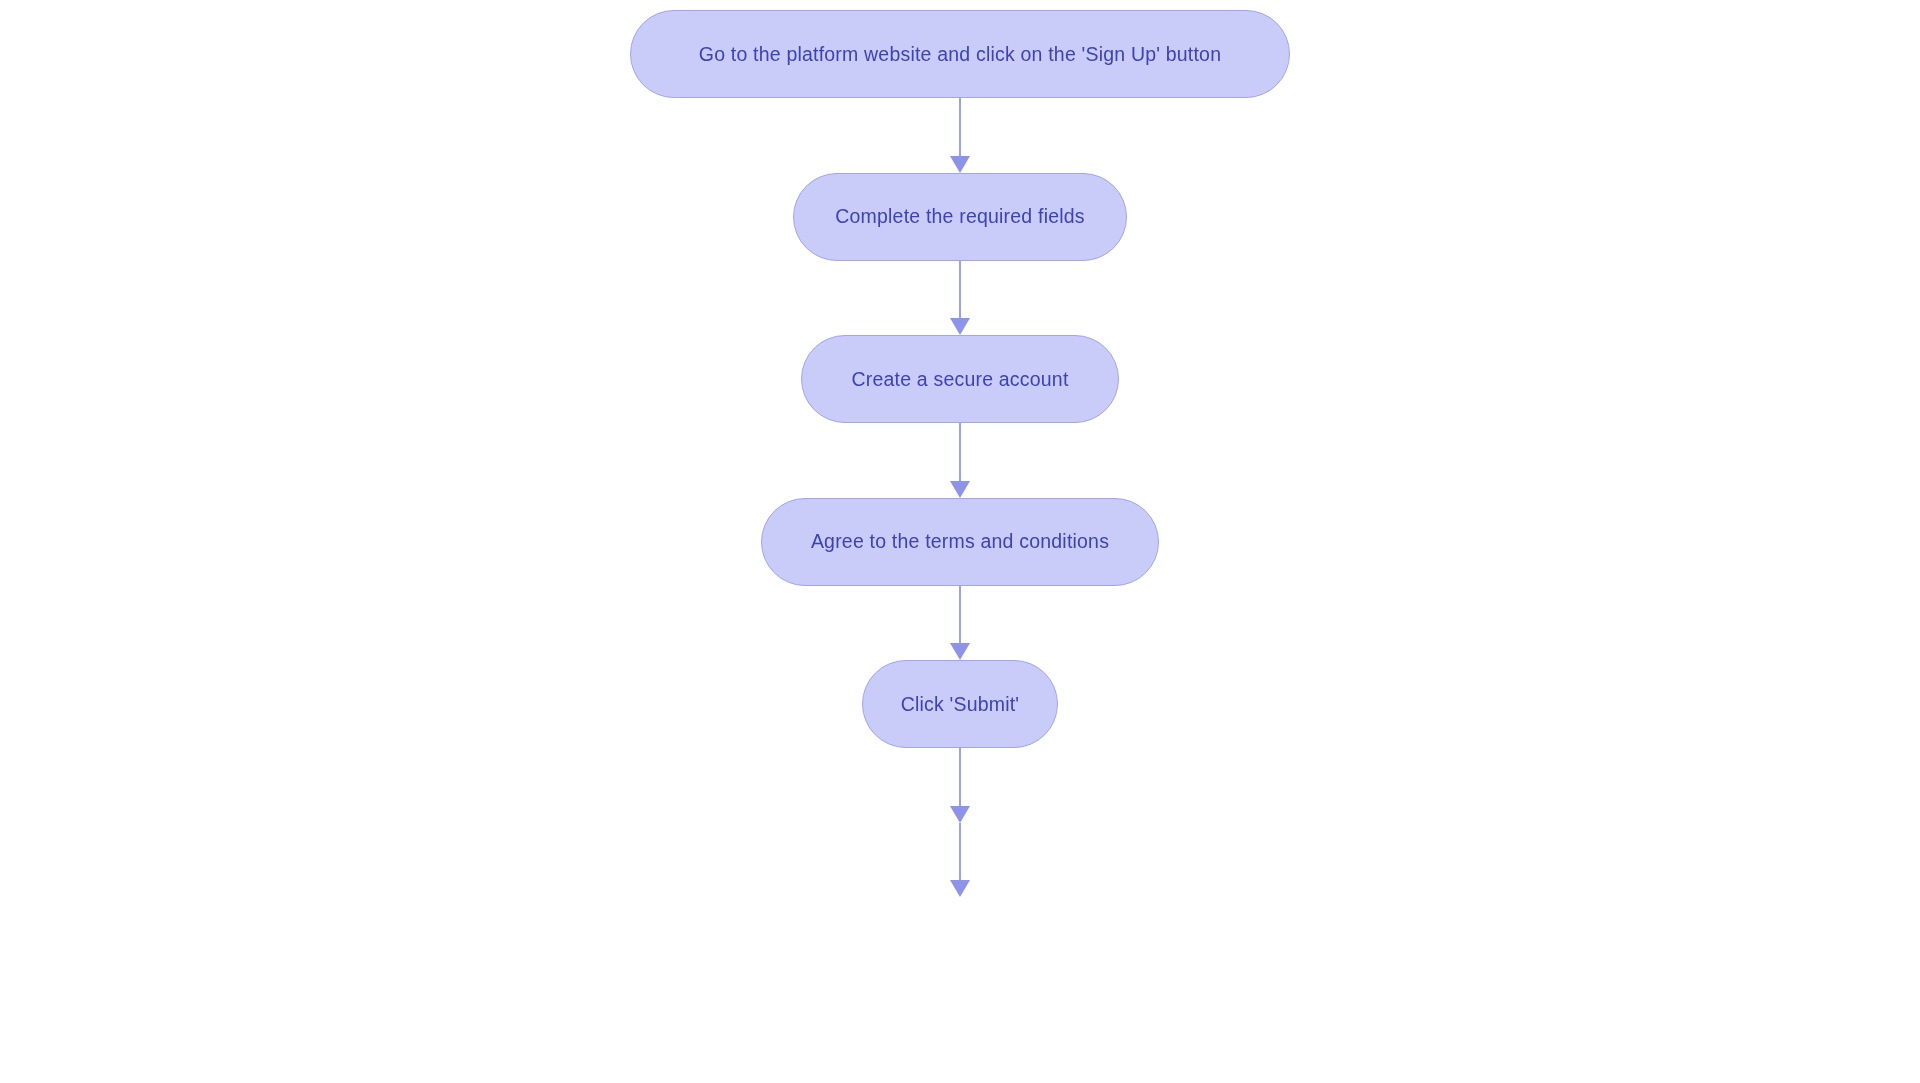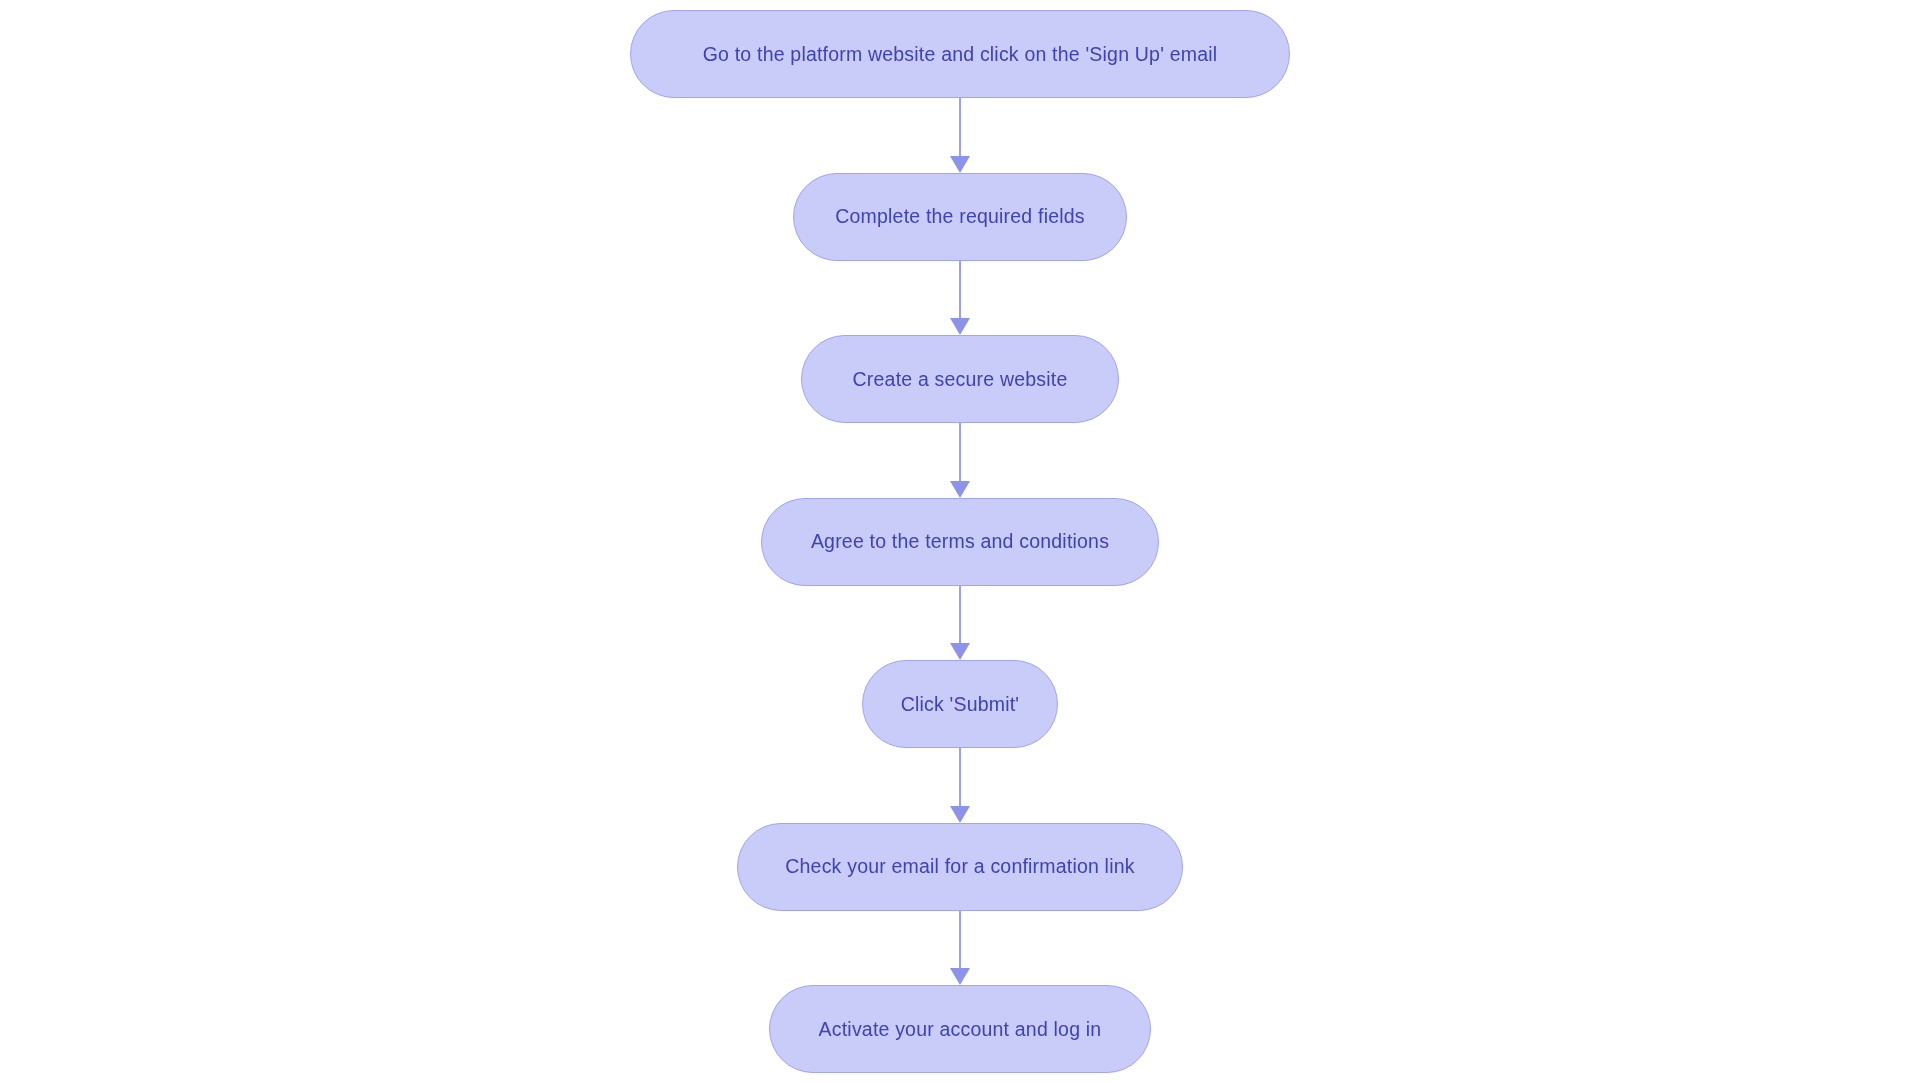--- a/index.html
+++ b/index.html
@@ -71,39 +71,39 @@
     border-top: 17px solid #8d93e9;
   }
 </style>
 </head>
 <body>
 
 <div class="canvas">
   <div class="flow">
 
     <div class="node w1">
-      <span>Go to the platform website and click on the 'Sign Up' email</span>
+      <span>Go to the platform website and click on the 'Sign Up' button</span>
     </div>
 
     <div class="arrow">
       <div class="shaft"></div>
       <div class="head"></div>
     </div>
 
     <div class="node w2">
       <span>Complete the required fields</span>
     </div>
 
     <div class="arrow">
       <div class="shaft"></div>
       <div class="head"></div>
     </div>
 
     <div class="node w3">
-      <span>Create a secure website</span>
+      <span>Create a secure account</span>
     </div>
 
     <div class="arrow">
       <div class="shaft"></div>
       <div class="head"></div>
     </div>
 
     <div class="node w4">
       <span>Agree to the terms and conditions</span>
     </div>
@@ -115,27 +115,21 @@
 
     <div class="node w5">
       <span>Click 'Submit'</span>
     </div>
 
     <div class="arrow">
       <div class="shaft"></div>
       <div class="head"></div>
     </div>
 
-    <div class="node w6">
-      <span>Check your email for a confirmation link</span>
-    </div>
 
     <div class="arrow">
       <div class="shaft"></div>
       <div class="head"></div>
     </div>
 
-    <div class="node w7">
-      <span>Activate your account and log in</span>
-    </div>
 
   </div>
 </div>
 
 </body></html>

